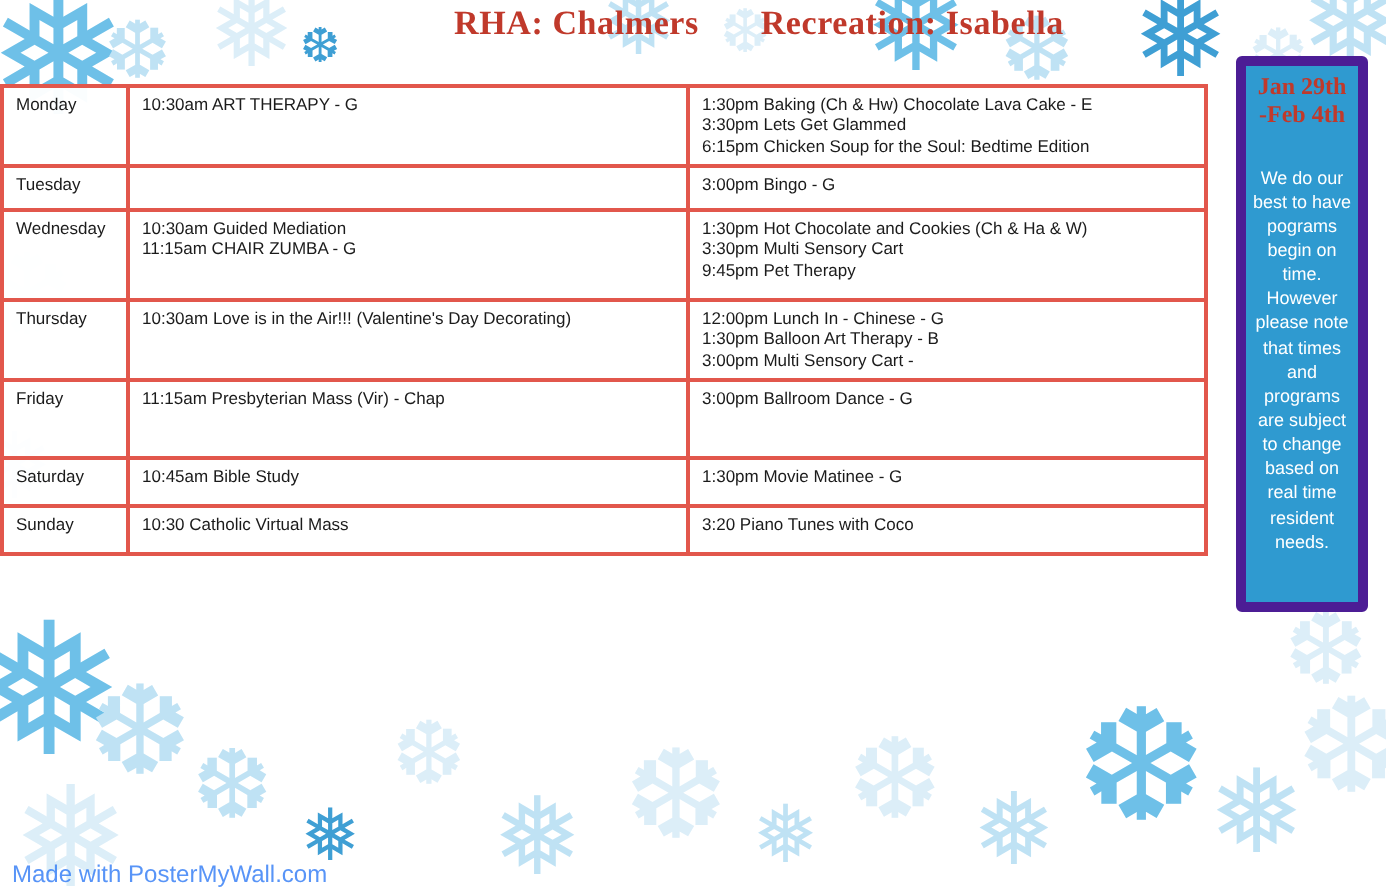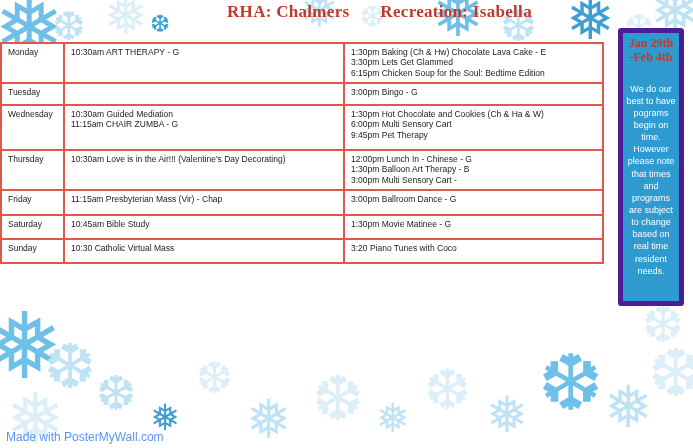--- a/index.html
+++ b/index.html
@@ -101,21 +101,21 @@
   }
   .ev {
     display: block;
     white-space: nowrap;
     overflow: hidden;
   }
   .row-h-1 { height: 34px; }
   .row-h-2 { height: 22px; }
   .row-h-3 { height: 45px; }
   .row-h-4 { height: 39px; }
-  .row-h-5 { height: 25px; }
+  .row-h-5 { height: 39px; }
   .row-h-6 { height: 24px; }
   .row-h-7 { height: 24px; }
 
   
   .mid { vertical-align: middle; }
 
   
   .note {
     position: absolute;
     top: 28px;
@@ -231,21 +231,21 @@
       </tr>
 
       <tr class="row-h-3">
         <td class="day-cell mid">Wednesday</td>
         <td>
           <span class="ev">10:30am Guided Mediation</span>
           <span class="ev">11:15am CHAIR ZUMBA - G</span>
         </td>
         <td>
           <span class="ev">1:30pm Hot Chocolate and Cookies (Ch &amp; Ha &amp; W)</span>
-          <span class="ev">6:00pm Multi Sensory Cart</span>
+          <span class="ev">3:30pm Multi Sensory Cart</span>
           <span class="ev">9:45pm Pet Therapy</span>
         </td>
       </tr>
 
       <tr class="row-h-4">
         <td class="day-cell mid">Thursday</td>
         <td class="mid">
           <span class="ev">10:30am Love is in the Air!!! (Valentine's Day Decorating)</span>
         </td>
         <td>

